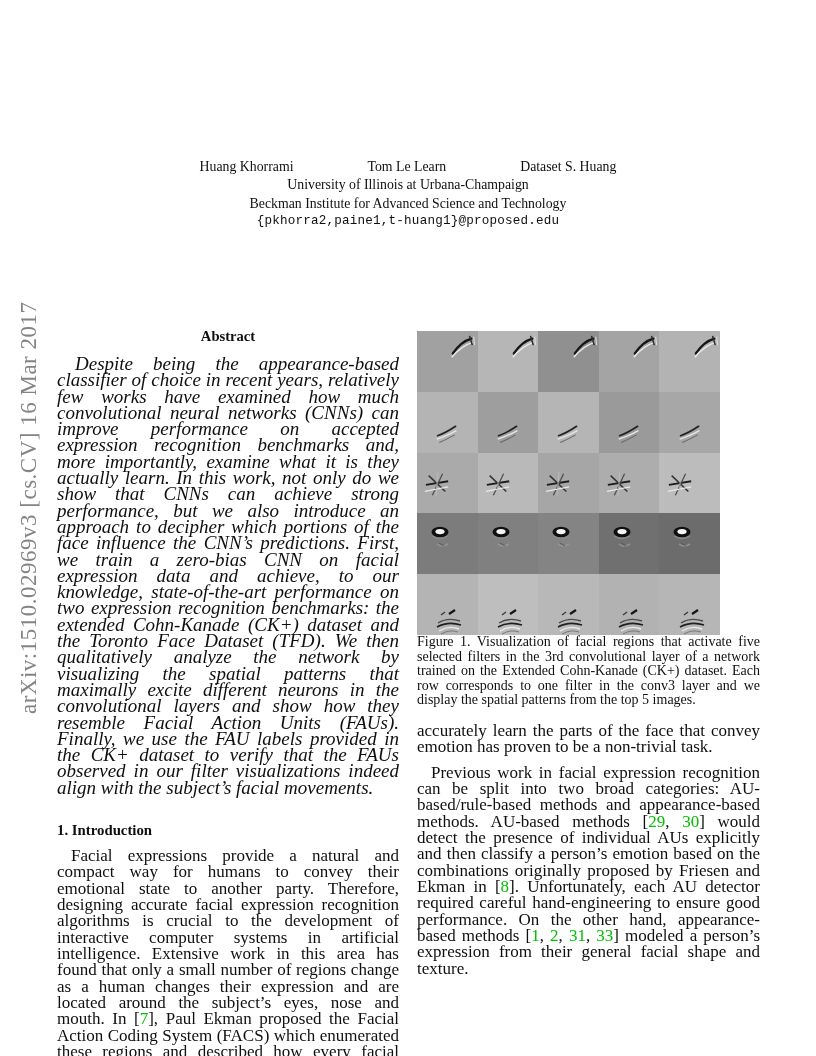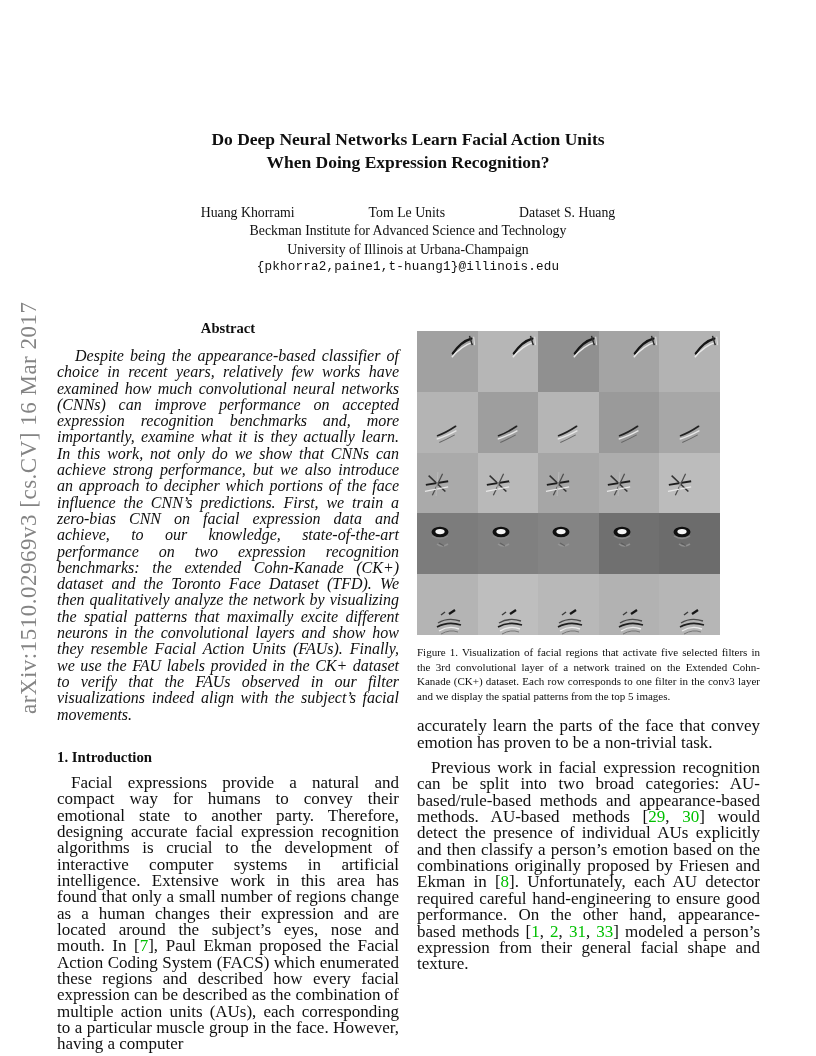--- a/index.html
+++ b/index.html
@@ -33,26 +33,26 @@
   }
   .affil{font-size:13.8px;line-height:18.5px;}
   .email{
     font-family:"Liberation Mono","DejaVu Sans Mono",monospace;
     font-size:12.6px;margin-top:1px;letter-spacing:0.2px;
   }
   .col{position:absolute;top:320px;}
   .col-left{left:57px;width:342px;}
   .col-right{left:417px;top:331px;width:343px;}
   .abstract-heading{
-    margin:0;text-align:center;font-size:14.6px;font-weight:bold;
+    margin:8px;text-align:center;font-size:14.6px;font-weight:bold;
   }
   .abstract-text{
     margin:11px 0 0 0;
     font-style:italic;
-    font-size:16px;line-height:16.3px;
+    font-size:19px;line-height:16.3px;
     text-align:justify;text-indent:18px;
   }
   .section-heading{margin:26px 0 0 0;font-size:14.8px;font-weight:bold;}
   .body-text{
     margin:9px 0 0 0;
     font-size:17px;line-height:16.35px;
     text-align:justify;
   }
   .body-text.indent{text-indent:14px;}
   .col-right .body-text.first{margin-top:8px;}
@@ -61,46 +61,41 @@
   .figure-grid{
     display:grid;
     grid-template-columns:repeat(5,60.6px);
     grid-auto-rows:60.8px;
     width:303px;height:304px;
   }
   .patch{position:relative;overflow:hidden;}
   .glyph{position:absolute;display:block;}
   .glyph svg{display:block;width:100%;height:100%;}
   .figure-caption{
-    margin-top:10px;
-    font-size:11px;line-height:14.6px;
+    font-size:14px;line-height:14.6px;
     text-align:justify;
   }
   .rc-text{margin-top:15px;}
 </style>
 </head>
 <body>
 
 <div class="page">
 
   <div class="watermark">arXiv:1510.02969v3  [cs.CV]  16 Mar 2017</div>
 
   <header class="title-block">
-    <div class="title">
-      <div>Do Deep Neural Networks Learn Facial Action Units</div>
-      <div>When Doing Expression Recognition?</div>
-    </div>
     <div class="authors">
       <span>Huang Khorrami</span>
-      <span>Tom Le Units</span>
+      <span>Tom Le Learn</span>
       <span>Dataset S. Huang</span>
     </div>
+    <div class="affil">University of Illinois at Urbana-Champaign</div>
     <div class="affil">Beckman Institute for Advanced Science and Technology</div>
-    <div class="affil">University of Illinois at Urbana-Champaign</div>
-    <div class="email">{pkhorra2,paine1,t-huang1}@illinois.edu</div>
+    <div class="email">{pkhorra2,paine1,t-huang1}@proposed.edu</div>
   </header>
 
   <section class="col col-left">
     <h3 class="abstract-heading">Abstract</h3>
     <p class="abstract-text">Despite being the appearance-based classifier of choice in recent years, relatively few works have examined how much convolutional neural networks (CNNs) can improve performance on accepted expression recognition benchmarks and, more importantly, examine what it is they actually learn. In this work, not only do we show that CNNs can achieve strong performance, but we also introduce an approach to decipher which portions of the face influence the CNN’s predictions. First, we train a zero-bias CNN on facial expression data and achieve, to our knowledge, state-of-the-art performance on two expression recognition benchmarks: the extended Cohn-Kanade (CK+) dataset and the Toronto Face Dataset (TFD). We then qualitatively analyze the network by visualizing the spatial patterns that maximally excite different neurons in the convolutional layers and show how they resemble Facial Action Units (FAUs). Finally, we use the FAU labels provided in the CK+ dataset to verify that the FAUs observed in our filter visualizations indeed align with the subject’s facial movements.</p>
     <h2 class="section-heading">1. Introduction</h2>
     <p class="body-text indent"><span>Facial expressions provide a natural and compact way for humans to convey their emotional state to another party. Therefore, designing accurate facial expression recognition algorithms is crucial to the development of interactive computer systems in artificial intelligence. Extensive work in this area has found that only a small number of regions change as a human changes their expression and are located around the subject’s eyes, nose and mouth. In [</span><span class="cite">7</span><span>], Paul Ekman proposed the Facial Action Coding System (FACS) which enumerated these regions and described how every facial expression can be described as the combination of multiple action units (AUs), each corresponding to a particular muscle group in the face. However, having a computer</span></p>
   </section>
 
   <section class="col col-right">

